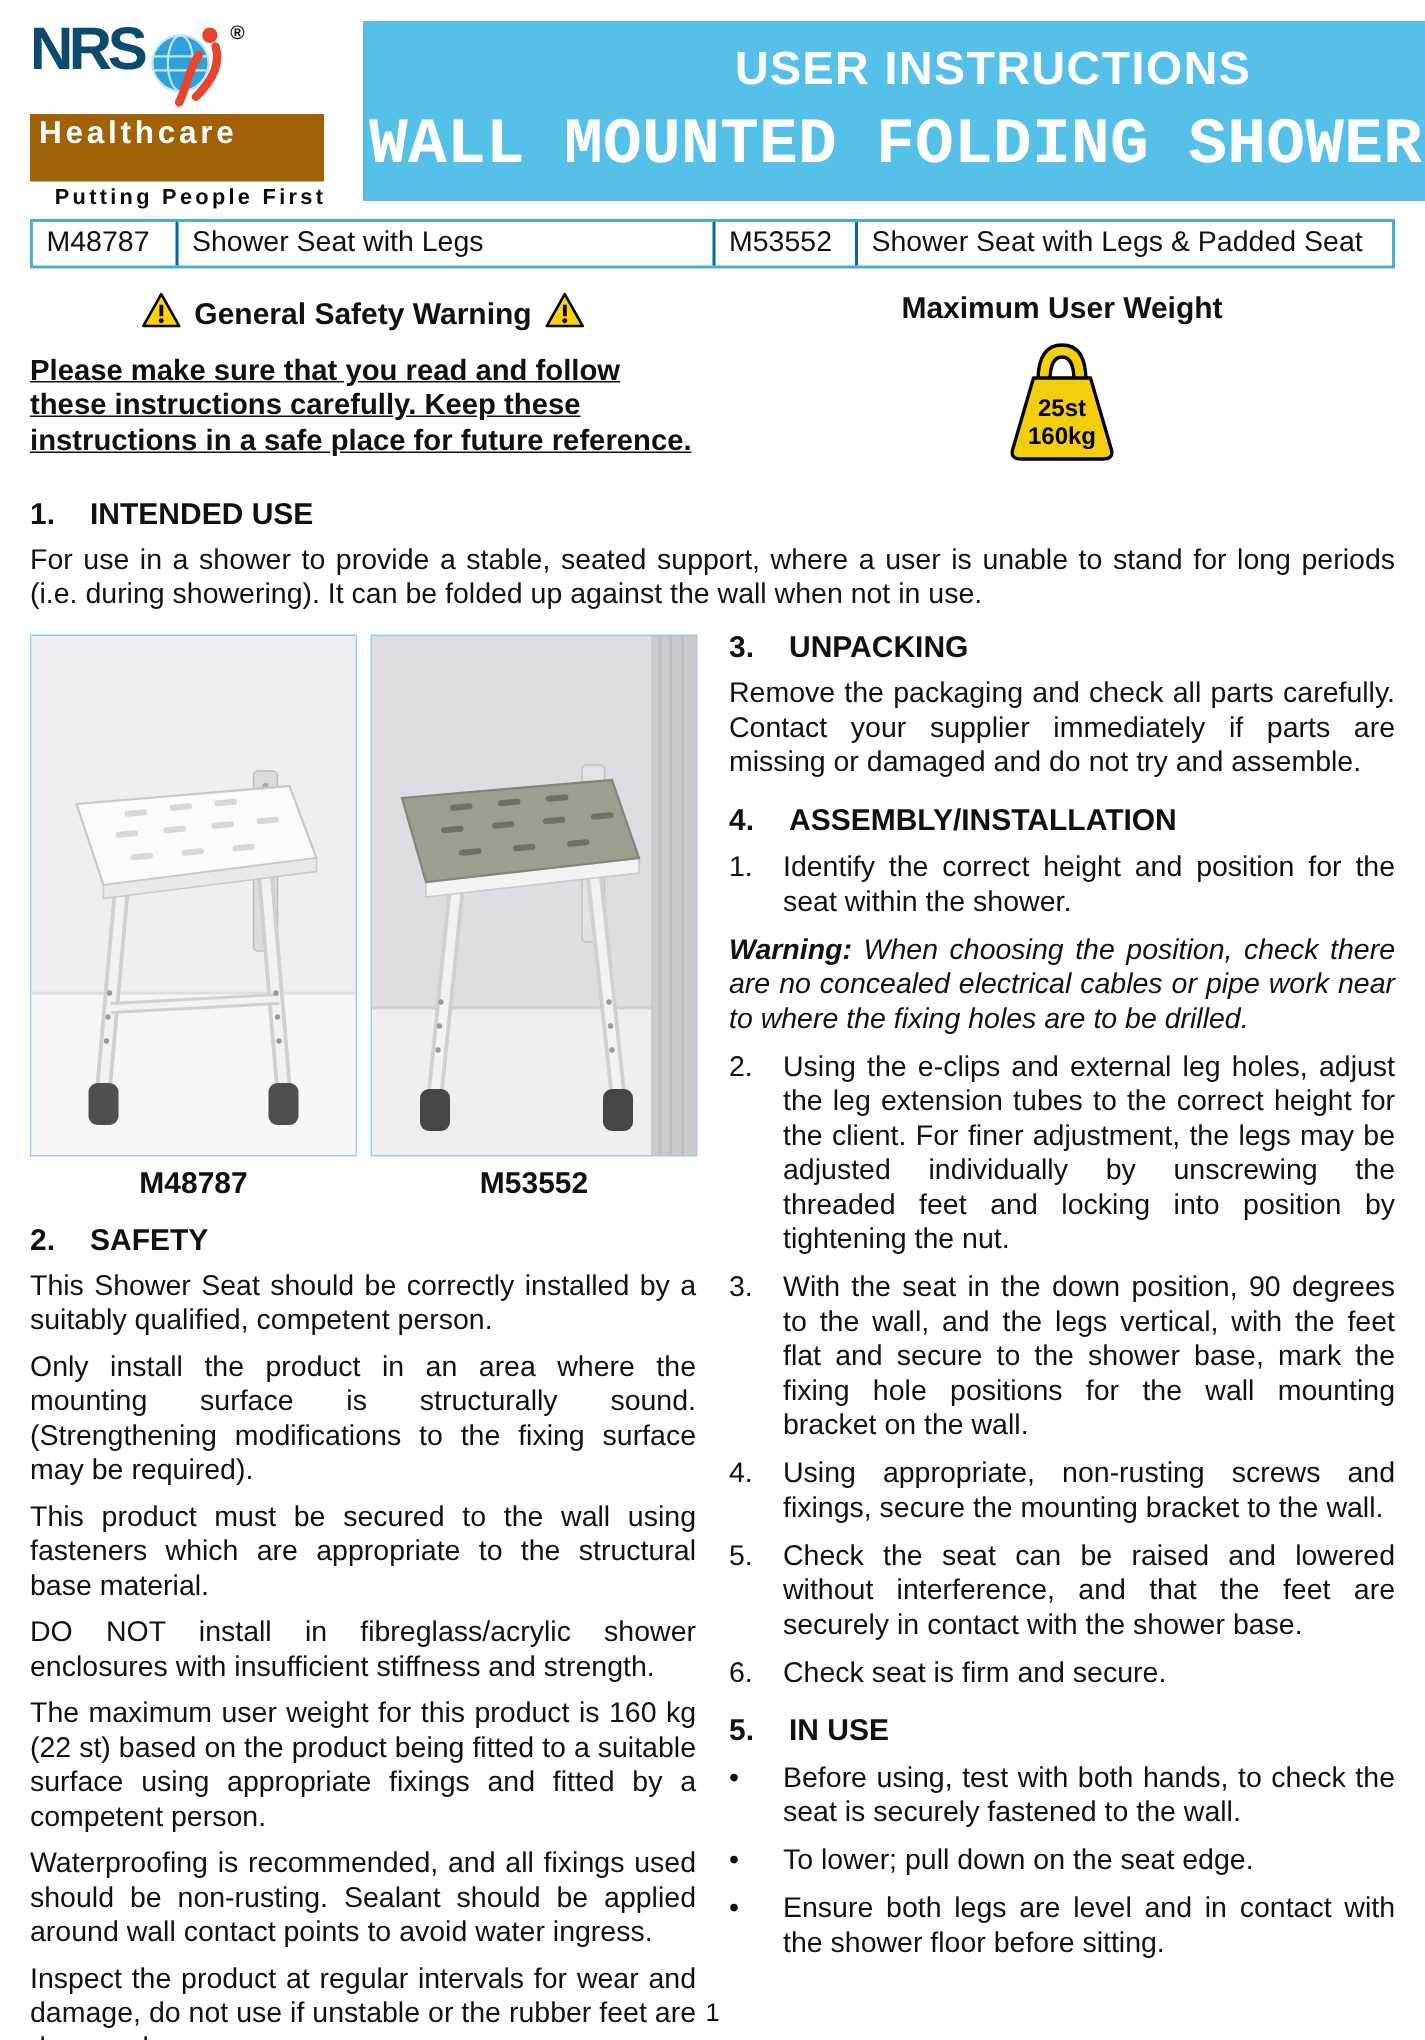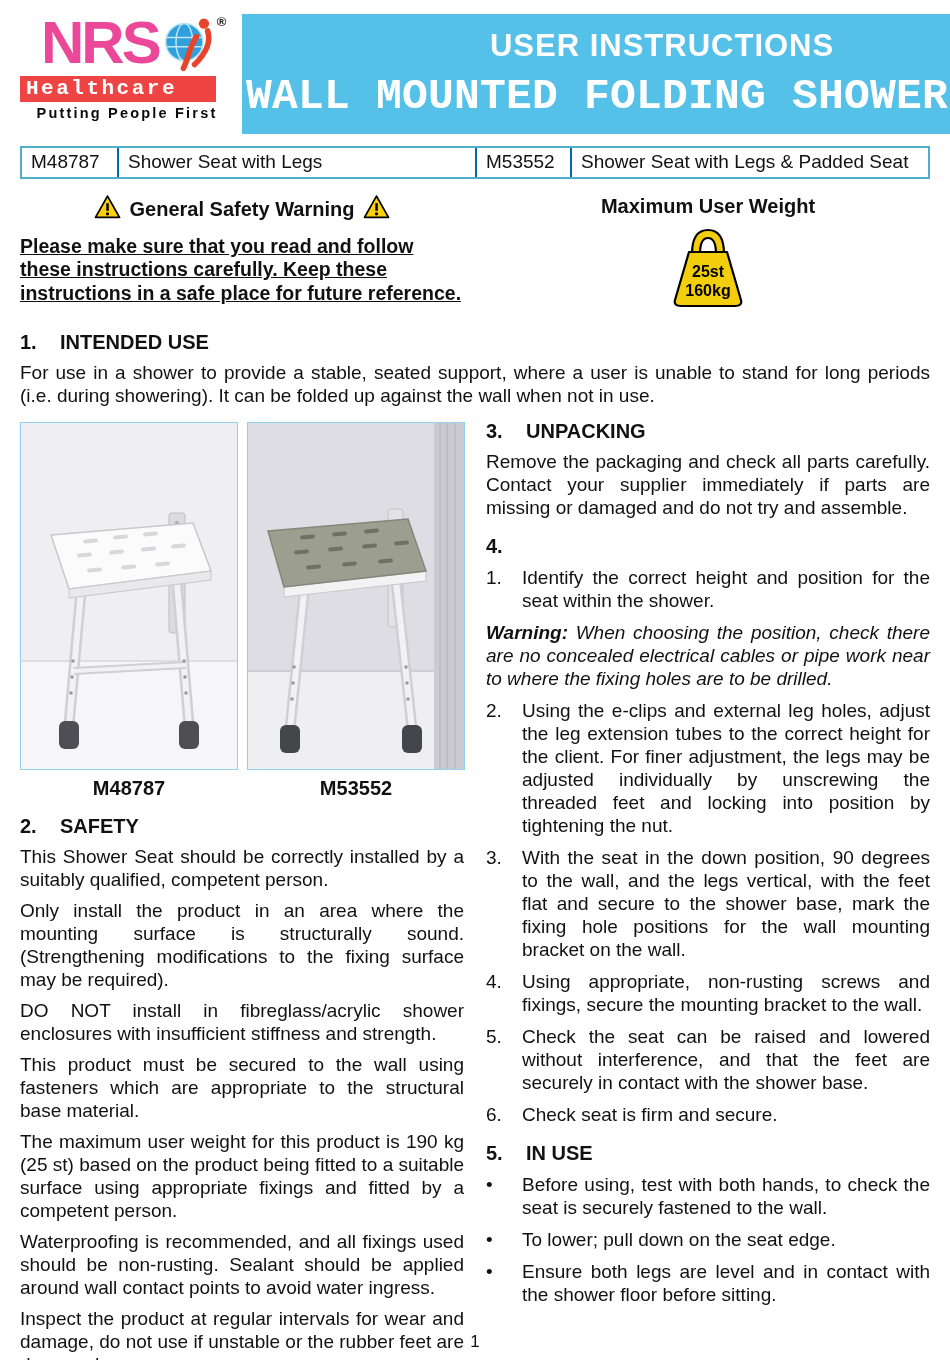--- a/index.html
+++ b/index.html
@@ -3,24 +3,24 @@
 <meta charset="utf-8">
 <style>
   * { box-sizing: border-box; }
   body { margin: 0; background: #ffffff; font-family: "Liberation Sans", sans-serif; color: #111; }
   .page { position: relative; width: 950px; height: 1360px; padding: 14px 20px 10px 20px; overflow: hidden; background: #fff; }
 
   
   .header { display: flex; align-items: stretch; height: 120px; }
   .logo { width: 214px; flex: 0 0 auto; display: flex; flex-direction: column; }
   .logo-top { display: flex; align-items: flex-start; height: 62px; }
-  .logo-nrs { font-size: 60px; font-weight: bold; letter-spacing: -3px; line-height: 0.95; color: #ec4899; margin-left: 21px; }
+  .logo-nrs { font-size: 40px; font-weight: bold; letter-spacing: -3px; line-height: 0.95; color: #0c4a6e; }
   .logo-globe { margin-left: 2px; margin-top: 2px; }
   .logo-reg { font-size: 13px; font-weight: bold; margin-top: 0; }
-  .logo-healthcare { background: #ef4444; color: #fff; width: 196px; font-size: 21px; font-weight: bold; letter-spacing: 2.5px; padding: 1px 6px 2px 6px; font-family: Liberation Mono, monospace; }
+  .logo-healthcare { background: #a16207; color: #fff; width: 196px; font-size: 21px; font-weight: bold; letter-spacing: 2.5px; padding: 1px 6px 20px 6px; }
   .logo-tagline { font-size: 14.5px; font-weight: bold; letter-spacing: 2.2px; padding-top: 3px; color: #0b0b0b; text-align: center; }
 
   .banner { flex: 1; margin-left: 8px; background: #55C0E8; color: #fff; display: flex; flex-direction: column; justify-content: center; text-align: center; padding: 6px 4px; }
   .banner-line1 { font-size: 31px; font-weight: bold; letter-spacing: 1px; }
   .banner-line2 { font-size: 43px; font-weight: bold; letter-spacing: 0.2px; white-space: nowrap; margin-top: 8px; font-family: Liberation Mono, monospace; }
 
   
   .ptable { display: flex; border: 2px solid #4FAECE; margin-top: 12px; font-size: 19px; }
   .ptable .cell { padding: 3px 9px 4px 9px; border-left: 2px solid #0369a1; }
   .ptable .cell:first-child { border-left: none; }
@@ -233,41 +233,42 @@
         </div>
       </div>
 
       <div>
         <div class="h2">
           <span class="num">2.</span>
           <span>SAFETY</span>
         </div>
         <div class="body-text para">This Shower Seat should be correctly installed by a suitably qualified, competent person.</div>
         <div class="body-text para">Only install the product in an area where the mounting surface is structurally sound. (Strengthening modifications to the fixing surface may be required).</div>
+        <div class="body-text para">This product must be secured to the wall using fasteners which are appropriate to the structural base material.</div>
         <div class="body-text para">DO NOT install in fibreglass/acrylic shower enclosures with insufficient stiffness and strength.</div>
-        <div class="body-text para">This product must be secured to the wall using fasteners which are appropriate to the structural base material.</div>
-        <div class="body-text para">The maximum user weight for this product is 190 kg (25 st) based on the product being fitted to a suitable surface using appropriate fixings and fitted by a competent person.</div>
+        <div class="body-text para">The maximum user weight for this product is 160 kg (22 st) based on the product being fitted to a suitable surface using appropriate fixings and fitted by a competent person.</div>
         <div class="body-text para">Waterproofing is recommended, and all fixings used should be non-rusting. Sealant should be applied around wall contact points to avoid water ingress.</div>
         <div class="body-text para">Inspect the product at regular intervals for wear and damage, do not use if unstable or the rubber feet are damaged.</div>
       </div>
     </div>
 
     <div class="col-r">
 
       <div>
         <div class="h2 first">
           <span class="num">3.</span>
           <span>UNPACKING</span>
         </div>
         <div class="body-text">Remove the packaging and check all parts carefully. Contact your supplier immediately if parts are missing or damaged and do not try and assemble.</div>
       </div>
 
       <div>
         <div class="h2">
           <span class="num">4.</span>
+          <span>ASSEMBLY/INSTALLATION</span>
         </div>
 
         <div class="step">
           <span class="step-num">1.</span>
           <span class="step-text">Identify the correct height and position for the seat within the shower.</span>
         </div>
 
         <div class="warn-para">
           <span class="warn-label">Warning:</span>
           <span>When choosing the position, check there are no concealed electrical cables or pipe work near to where the fixing holes are to be drilled.</span>

